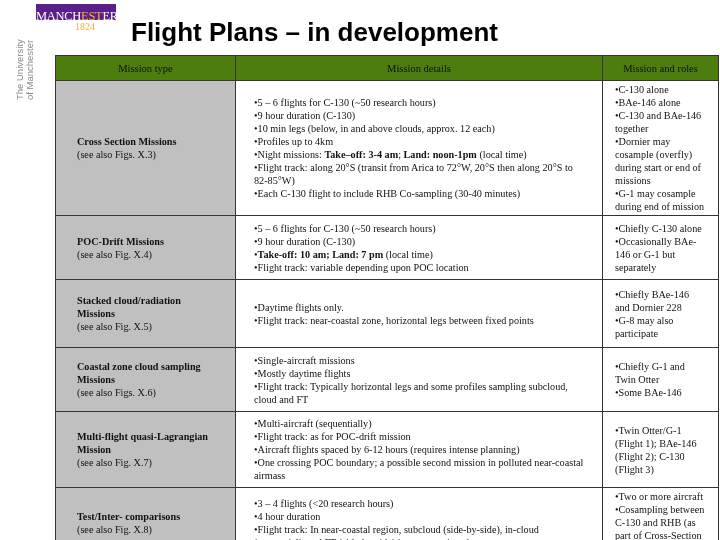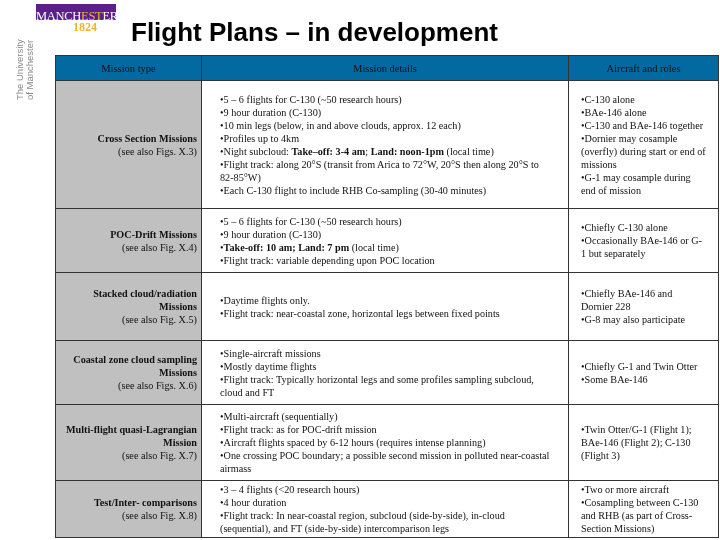--- a/index.html
+++ b/index.html
@@ -2,29 +2,29 @@
 <html><head>
 <meta charset="utf-8">
 <style>
   html, body { margin:0; padding:0; }
   body { width:720px; height:540px; background:#ffffff; position:relative; overflow:hidden;
          font-family: "Liberation Serif", "DejaVu Serif", serif; color:#111; }
   .logo { position:absolute; left:36px; top:4px; width:80px; height:16px; background:#5b1f8a;
           color:#fff; text-align:center; font-family:"Liberation Serif", serif; }
   .logo .word { font-size:12.5px; letter-spacing:-0.3px; line-height:14px; padding-top:5px; font-weight:normal; }
   .logo .word .hl { color:#f2b233; }
-  .logo .year { font-size:12px; color:#f2b233; line-height:8px; margin-left:18px;font-weight:bold; }
+  .logo .year { font-size:10px; color:#f2b233; line-height:8px; margin-left:18px; }
   .side-text { position:absolute; left:15px; top:80px; transform-origin:left top; transform:rotate(-90deg);
                font-family:"Liberation Sans", sans-serif; font-size:9.5px; color:#888; line-height:10px; white-space:nowrap; }
   .title { position:absolute; left:131px; top:17px; font-family:"Liberation Sans", sans-serif; font-weight:bold;
            font-size:26px; color:#000; }
   table { position:absolute; left:55px; top:55px; width:664px; border-collapse:collapse; font-size:10.2px; line-height:13px; }
   th, td { border:1.5px solid #333; vertical-align:middle; }
-  th { background:#0369a1; font-weight:normal; height:22px; font-size:10.5px; }
-  td.type { background:#c0c0c0; text-align:right; width:137px; padding:0 4px; }
+  th { background:#4d7c0f; font-weight:normal; height:22px; font-size:10.5px; }
+  td.type { background:#c0c0c0; text-align:left; width:137px; padding:0 21px; }
   td.type .name { font-weight:bold; }
   td.details { width:330px; padding:2px 18px; }
   td.aircraft { padding:2px 12px; }
   .li { display:block; }
   .li::before { content:"\2022"; }
   b { font-weight:bold; }
 </style>
 </head>
 <body>
 
@@ -36,36 +36,36 @@
   <div>The University</div>
   <div>of Manchester</div>
 </div>
 <div class="title">Flight Plans – in development</div>
 
 <table>
   <thead>
     <tr>
       <th>Mission type</th>
       <th>Mission details</th>
-      <th>Aircraft and roles</th>
+      <th>Mission and roles</th>
     </tr>
   </thead>
   <tbody>
 
     <tr style="height:128px;">
       <td class="type">
         <div class="name">Cross Section Missions</div>
         <div>(see also Figs. X.3)</div>
       </td>
       <td class="details">
         <span class="li">5 – 6 flights for C-130 (~50 research hours)</span>
         <span class="li">9 hour duration (C-130)</span>
         <span class="li">10 min legs (below, in and above clouds, approx. 12  each)</span>
         <span class="li">Profiles up to 4km</span>
-        <span class="li"><span>Night subcloud: </span><b>Take–off: 3-4 am</b><span>; </span><b>Land: noon-1pm</b><span> (local time)</span></span>
+        <span class="li"><span>Night missions: </span><b>Take–off: 3-4 am</b><span>; </span><b>Land: noon-1pm</b><span> (local time)</span></span>
         <span class="li">Flight track: along 20°S (transit from Arica to 72°W, 20°S then along 20°S to 82-85°W)</span>
         <span class="li">Each C-130 flight to include RHB Co-sampling (30-40 minutes)</span>
       </td>
       <td class="aircraft">
         <span class="li">C-130 alone</span>
         <span class="li">BAe-146 alone</span>
         <span class="li">C-130 and BAe-146 together</span>
         <span class="li">Dornier may cosample (overfly) during start or end of missions</span>
         <span class="li">G-1 may cosample during end of mission</span>
       </td>

